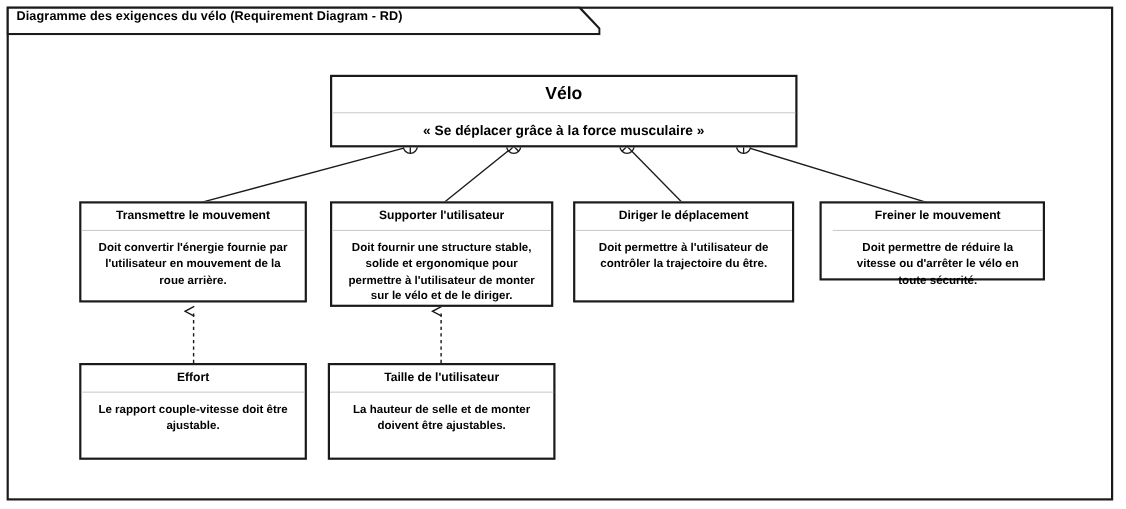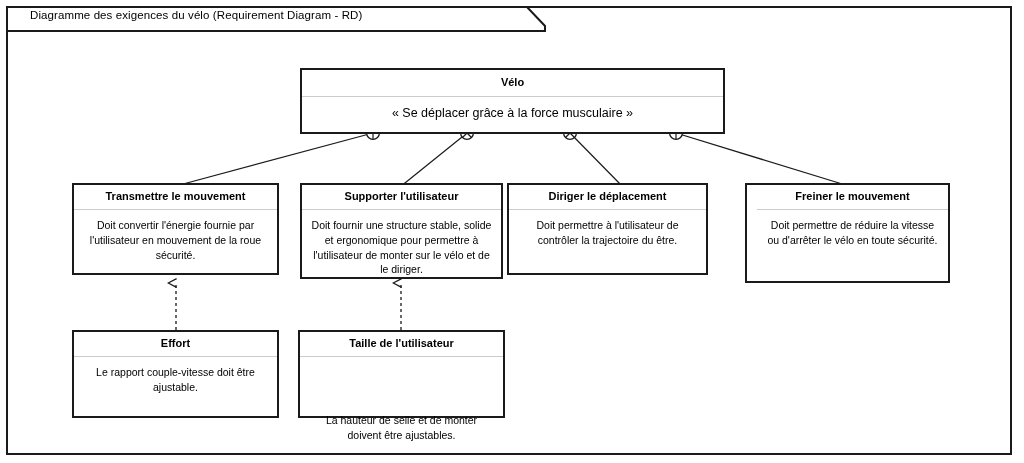--- a/index.html
+++ b/index.html
@@ -42,24 +42,24 @@
     overflow: visible;
   }
   .frame-tab svg {
     position: absolute;
     left: 0;
     top: 0;
     display: block;
   }
   .frame-tab-label {
     position: absolute;
-    left: 24px;
+    left: 9px;
     top: 3px;
     font-size: 11.5px;
-    font-weight: normal;
+    font-weight: bold;
     color: #000000;
     white-space: nowrap;
     letter-spacing: 0.1px;
   }
 
   
   .wires {
     position: absolute;
     left: 0;
     top: 0;
@@ -86,25 +86,26 @@
     border-bottom: 1px solid #cccccc;
     line-height: 1.25;
   }
   .req-body {
     font-size: 10.5px;
     color: #000000;
     text-align: center;
     padding: 8px 9px 4px 9px;
     line-height: 1.42;
     flex: 1 1 auto;
+    font-weight: bold;
   }
 
   
   .root-box .req-title {
-    font-size: 11px;
+    font-size: 16px;
     padding: 6px 4px 6px 4px;
   }
   .root-box .req-body {
     font-size: 12.5px;
     padding-top: 8px;
   }
 </style>
 </head>
 <body>
 
@@ -170,41 +171,41 @@
     </g>
   </svg>
 
   <div class="req-box root-box" style="left:300px; top:68px; width:425px; height:66px;">
     <div class="req-title">Vélo</div>
     <div class="req-body">« Se déplacer grâce à la force musculaire »</div>
   </div>
 
   <div class="req-box" style="left:72px; top:183px; width:207px; height:92px;">
     <div class="req-title">Transmettre le mouvement</div>
-    <div class="req-body">Doit convertir l'énergie fournie par l'utilisateur en mouvement de la roue sécurité.</div>
+    <div class="req-body">Doit convertir l'énergie fournie par l'utilisateur en mouvement de la roue arrière.</div>
   </div>
 
   <div class="req-box" style="left:300px; top:183px; width:203px; height:96px;">
     <div class="req-title">Supporter l'utilisateur</div>
     <div class="req-body">Doit fournir une structure stable, solide et ergonomique pour permettre à l'utilisateur de monter sur le vélo et de le diriger.</div>
   </div>
 
-  <div class="req-box" style="left:507px; top:183px; width:201px; height:92px;">
+  <div class="req-box" style="left:521px; top:183px; width:201px; height:92px;">
     <div class="req-title">Diriger le déplacement</div>
     <div class="req-body">Doit permettre à l'utilisateur de contrôler la trajectoire du être.</div>
   </div>
 
-  <div class="req-box" style="left:745px; top:183px; width:205px; height:100px;padding-left:10px;">
+  <div class="req-box" style="left:745px; top:183px; width:205px; height:72px;padding-left:10px;">
     <div class="req-title">Freiner le mouvement</div>
     <div class="req-body">Doit permettre de réduire la vitesse ou d'arrêter le vélo en toute sécurité.</div>
   </div>
 
   <div class="req-box" style="left:72px; top:330px; width:207px; height:88px;">
     <div class="req-title">Effort</div>
     <div class="req-body">Le rapport couple-vitesse doit être ajustable.</div>
   </div>
 
-  <div class="req-box" style="left:298px; top:330px; width:207px; height:88px;gap:48px;">
+  <div class="req-box" style="left:298px; top:330px; width:207px; height:88px;">
     <div class="req-title">Taille de l'utilisateur</div>
     <div class="req-body">La hauteur de selle et de monter doivent être ajustables.</div>
   </div>
 
 </div>
 
 </body></html>

